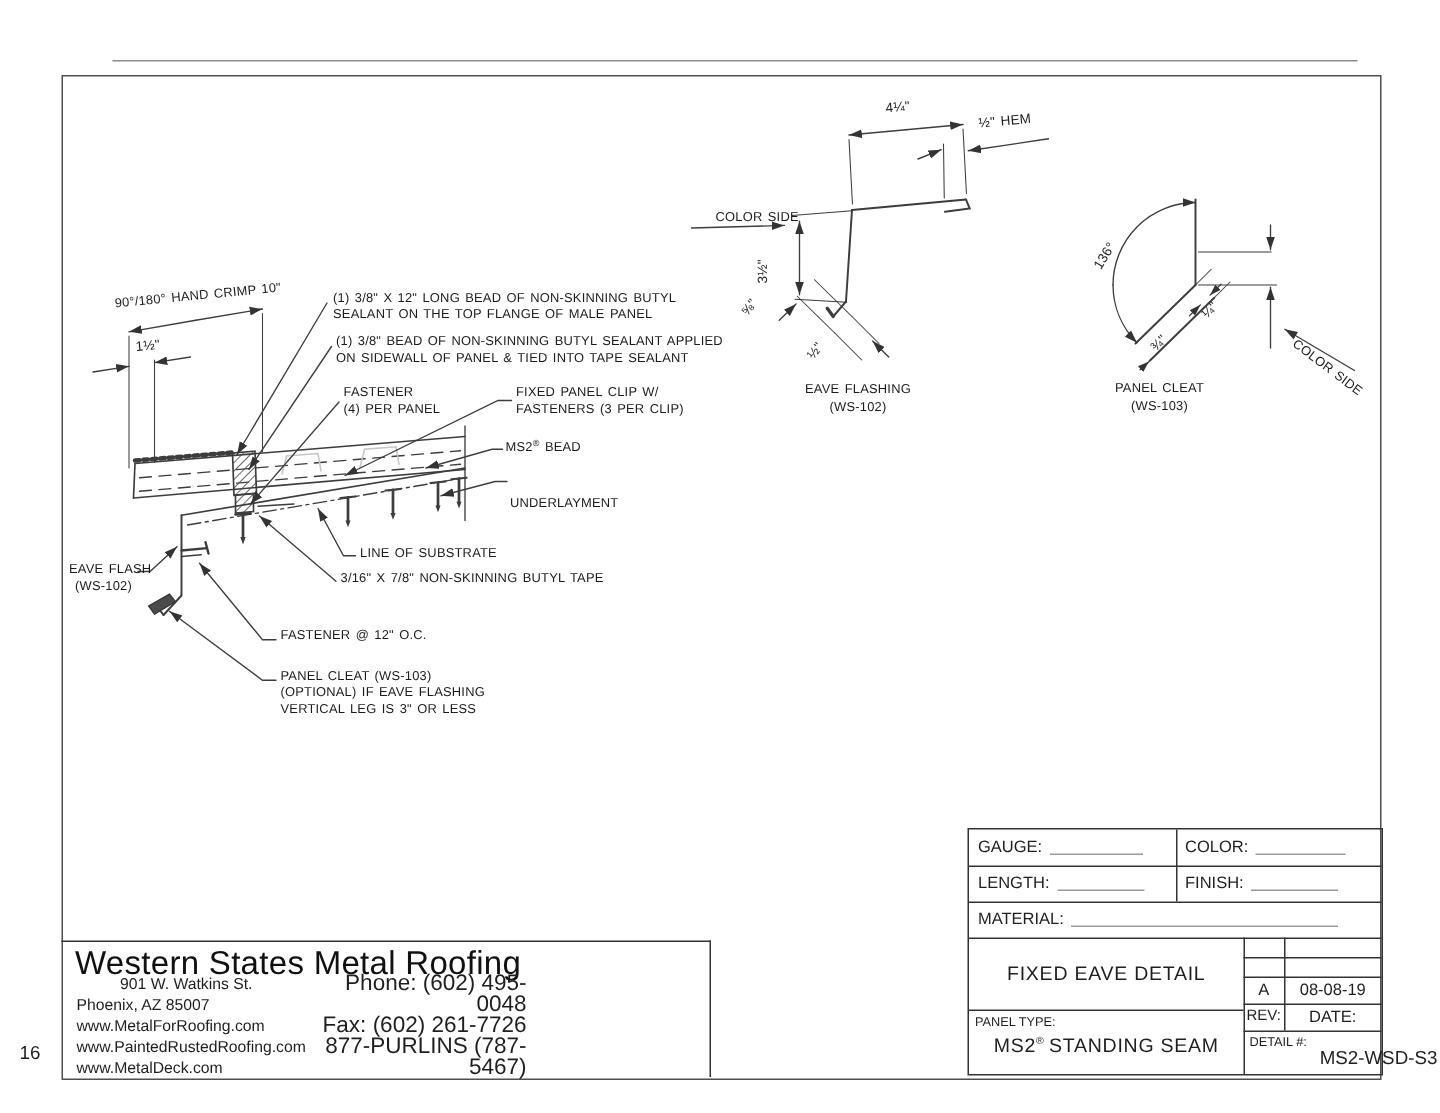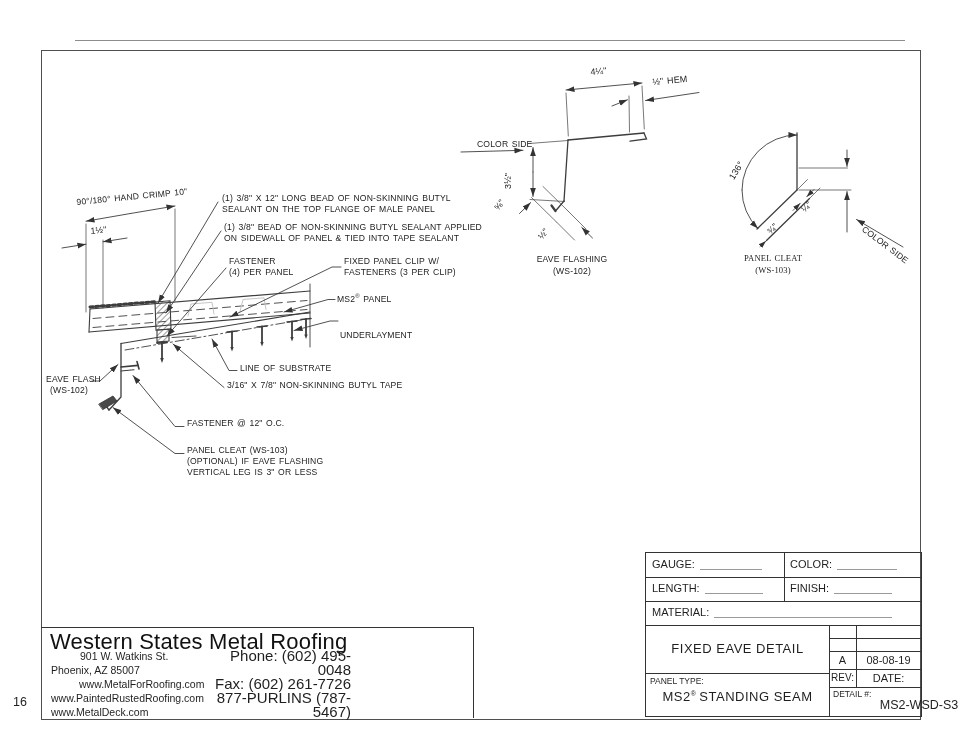--- a/index.html
+++ b/index.html
@@ -165,21 +165,21 @@
   <div class="t" style="left:229px;top:256px;">
     <div>FASTENER</div>
     <div>(4) PER PANEL</div>
   </div>
   <div class="t" style="left:344px;top:256px;">
     <div>FIXED PANEL CLIP W/</div>
     <div>FASTENERS (3 PER CLIP)</div>
   </div>
   <div class="t" style="left:337px;top:291px;">
     <span>MS2</span><span class="sup">®</span>
-    <span>PANEL</span>
+    <span>BEAD</span>
   </div>
   <div class="t" style="left:340px;top:330px;">UNDERLAYMENT</div>
   <div class="t" style="left:240px;top:363px;">LINE OF SUBSTRATE</div>
   <div class="t" style="left:227px;top:380px;">3/16" X 7/8" NON-SKINNING BUTYL TAPE</div>
   <div class="t" style="left:46px;top:374px;">
     <div>EAVE FLASH</div>
     <div style="padding-left:4px;">(WS-102)</div>
   </div>
   <div class="t" style="left:187px;top:418px;">FASTENER @ 12" O.C.</div>
   <div class="t" style="left:187px;top:445px;">
@@ -196,21 +196,21 @@
   <div class="t rot dim" style="left:536px;top:235px;transform:rotate(-52deg);">½"</div>
   <div class="t ctr" style="left:512px;top:253px;width:120px;line-height:12px;">
     <div>EAVE FLASHING</div>
     <div>(WS-102)</div>
   </div>
 
   <div class="t rot dim" style="left:727px;top:176px;transform:rotate(-58deg);">136°</div>
   <div class="t rot dim" style="left:799px;top:207px;transform:rotate(-45deg);">¼"</div>
   <div class="t rot dim" style="left:765px;top:229px;transform:rotate(-45deg);">¾"</div>
   <div class="t rot" style="left:866px;top:224px;transform:rotate(37deg);">COLOR SIDE</div>
-  <div class="t ctr" style="left:723px;top:252px;width:100px;line-height:12px;font-family:Liberation Serif, serif;">
+  <div class="t ctr" style="left:723px;top:252px;width:100px;line-height:12px;">
     <div>PANEL CLEAT</div>
     <div>(WS-103)</div>
   </div>
 
   <div class="titleblock">
     <div class="hline" style="left:0;top:24px;width:275px;"></div>
     <div class="hline" style="left:0;top:48px;width:275px;"></div>
     <div class="hline" style="left:0;top:72px;width:275px;"></div>
     <div class="vline" style="left:138px;top:0;height:48px;"></div>
     <div class="vline" style="left:183px;top:72px;height:91px;"></div>
@@ -238,21 +238,21 @@
     <div class="tb-abs ctr" style="left:183px;top:116px;width:27px;height:18px;line-height:18px;font-size:10px;">REV:</div>
     <div class="tb-abs ctr" style="left:210px;top:116px;width:65px;height:18px;line-height:18px;">DATE:</div>
     <div class="tb-abs tb-small" style="left:187px;top:136px;">DETAIL #:</div>
     <div class="tb-abs ctr" style="left:183px;top:145px;width:92px;font-size:12.5px;padding-left:44px;">MS2-WSD-S3</div>
   </div>
 
   <div class="companybox">
     <div class="co-name">Western States Metal Roofing</div>
     <div class="co-line" style="left:10px;top:21px;margin-left:29px;">901 W. Watkins St.</div>
     <div class="co-line" style="left:10px;top:35px;">Phoenix, AZ 85007</div>
-    <div class="co-line" style="left:10px;top:49px;margin-left:28px;">www.MetalForRoofing.com</div>
+    <div class="co-line" style="left:10px;top:49px;">www.MetalForRoofing.com</div>
     <div class="co-line" style="left:10px;top:63px;">www.PaintedRustedRoofing.com</div>
     <div class="co-line" style="left:10px;top:77px;">www.MetalDeck.com</div>
     <div class="co-right">
       <div>Phone: (602) 495-0048</div>
       <div>Fax: (602) 261-7726</div>
       <div>877-PURLINS (787-5467)</div>
     </div>
   </div>
 
   <div class="page-num">16</div>

